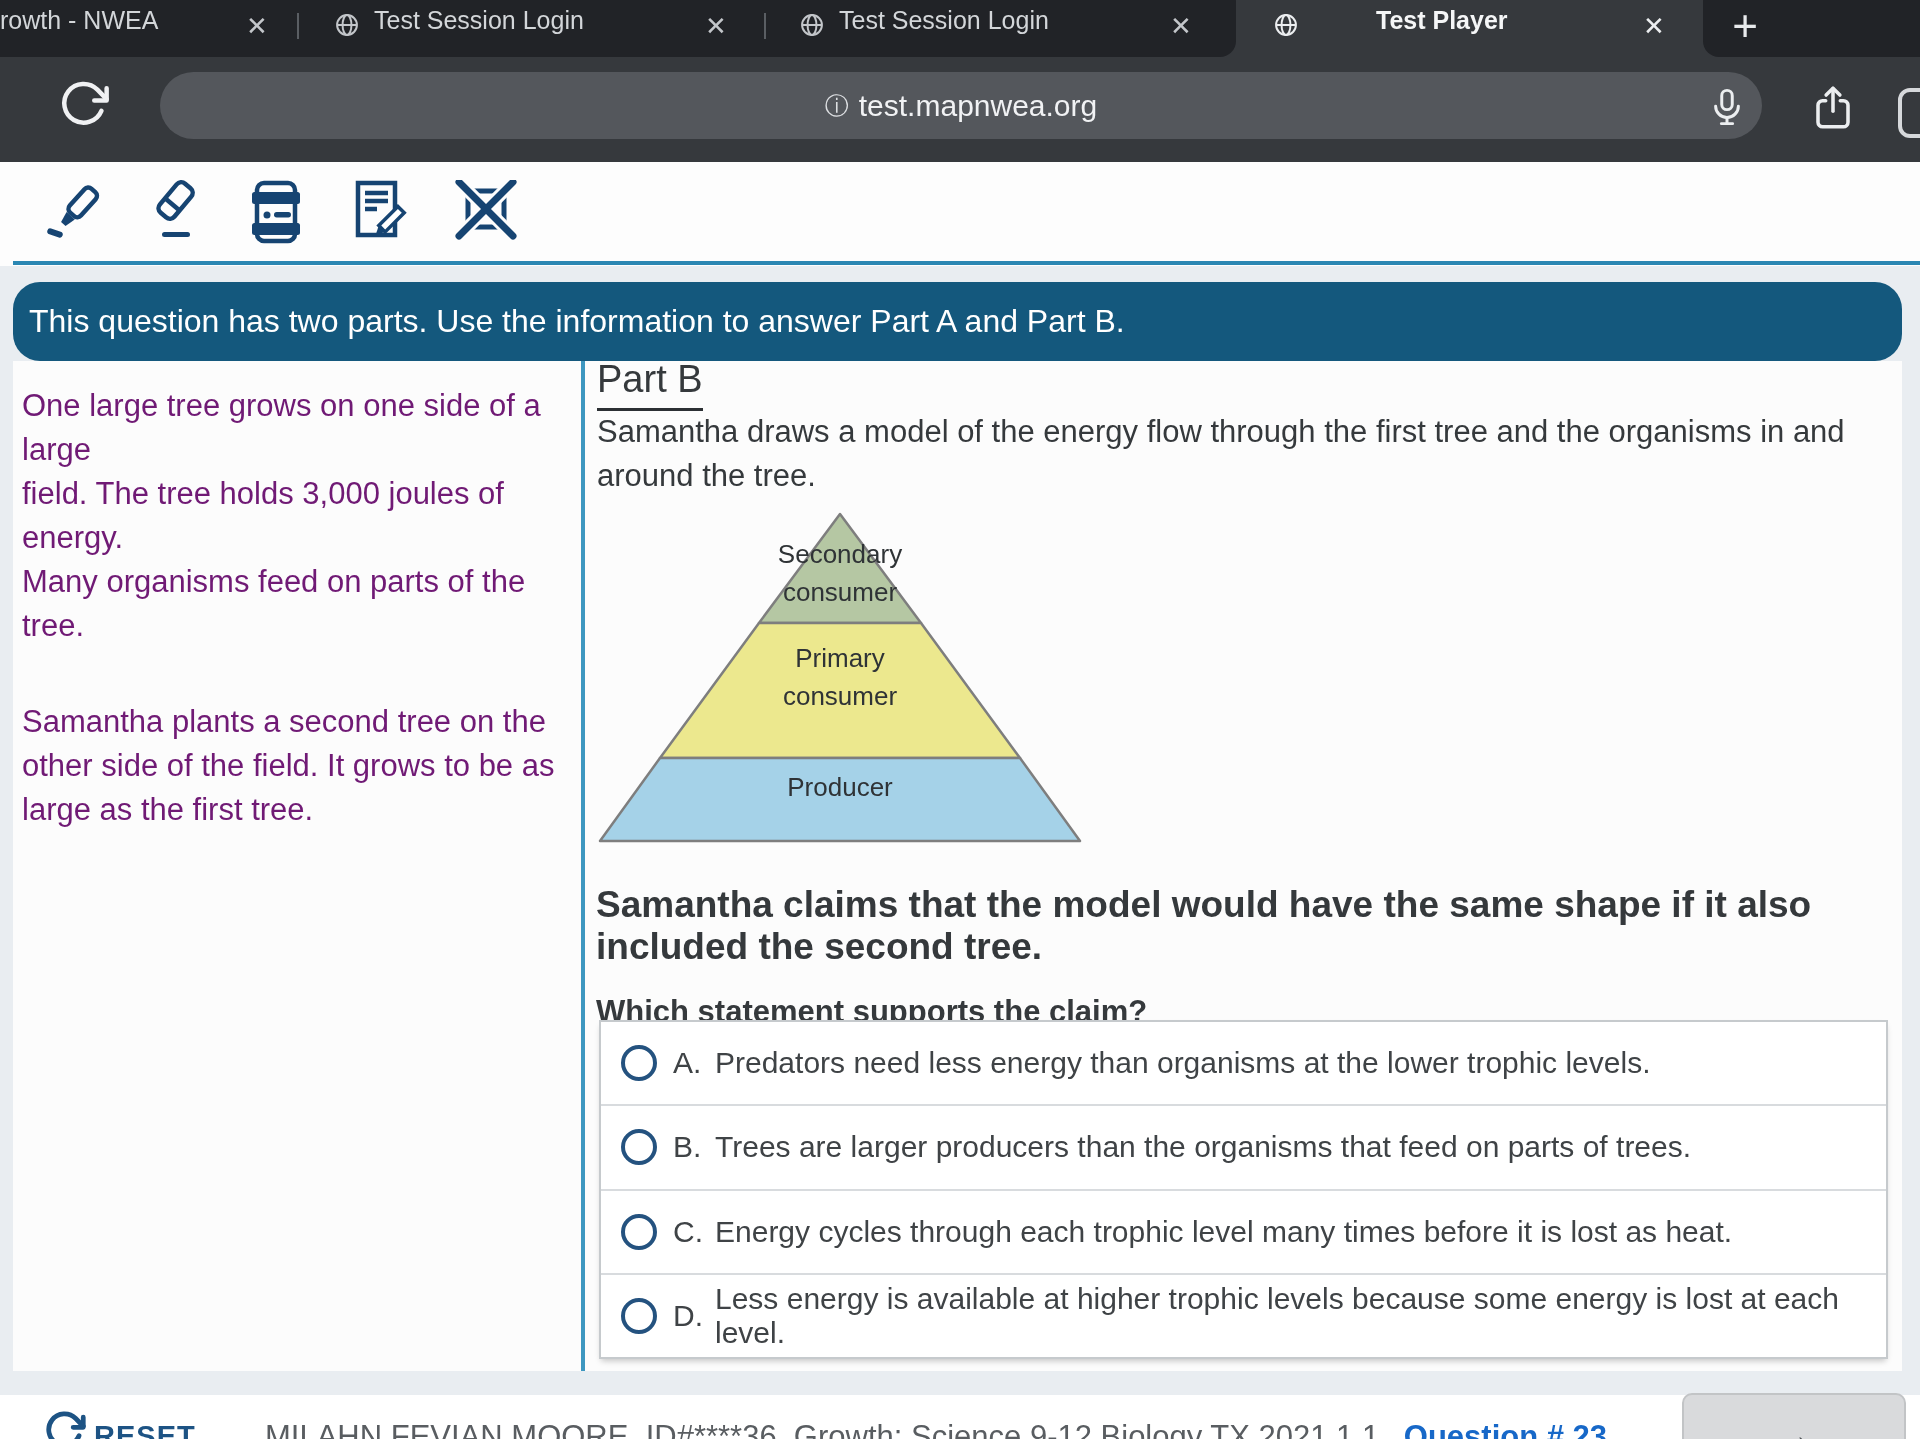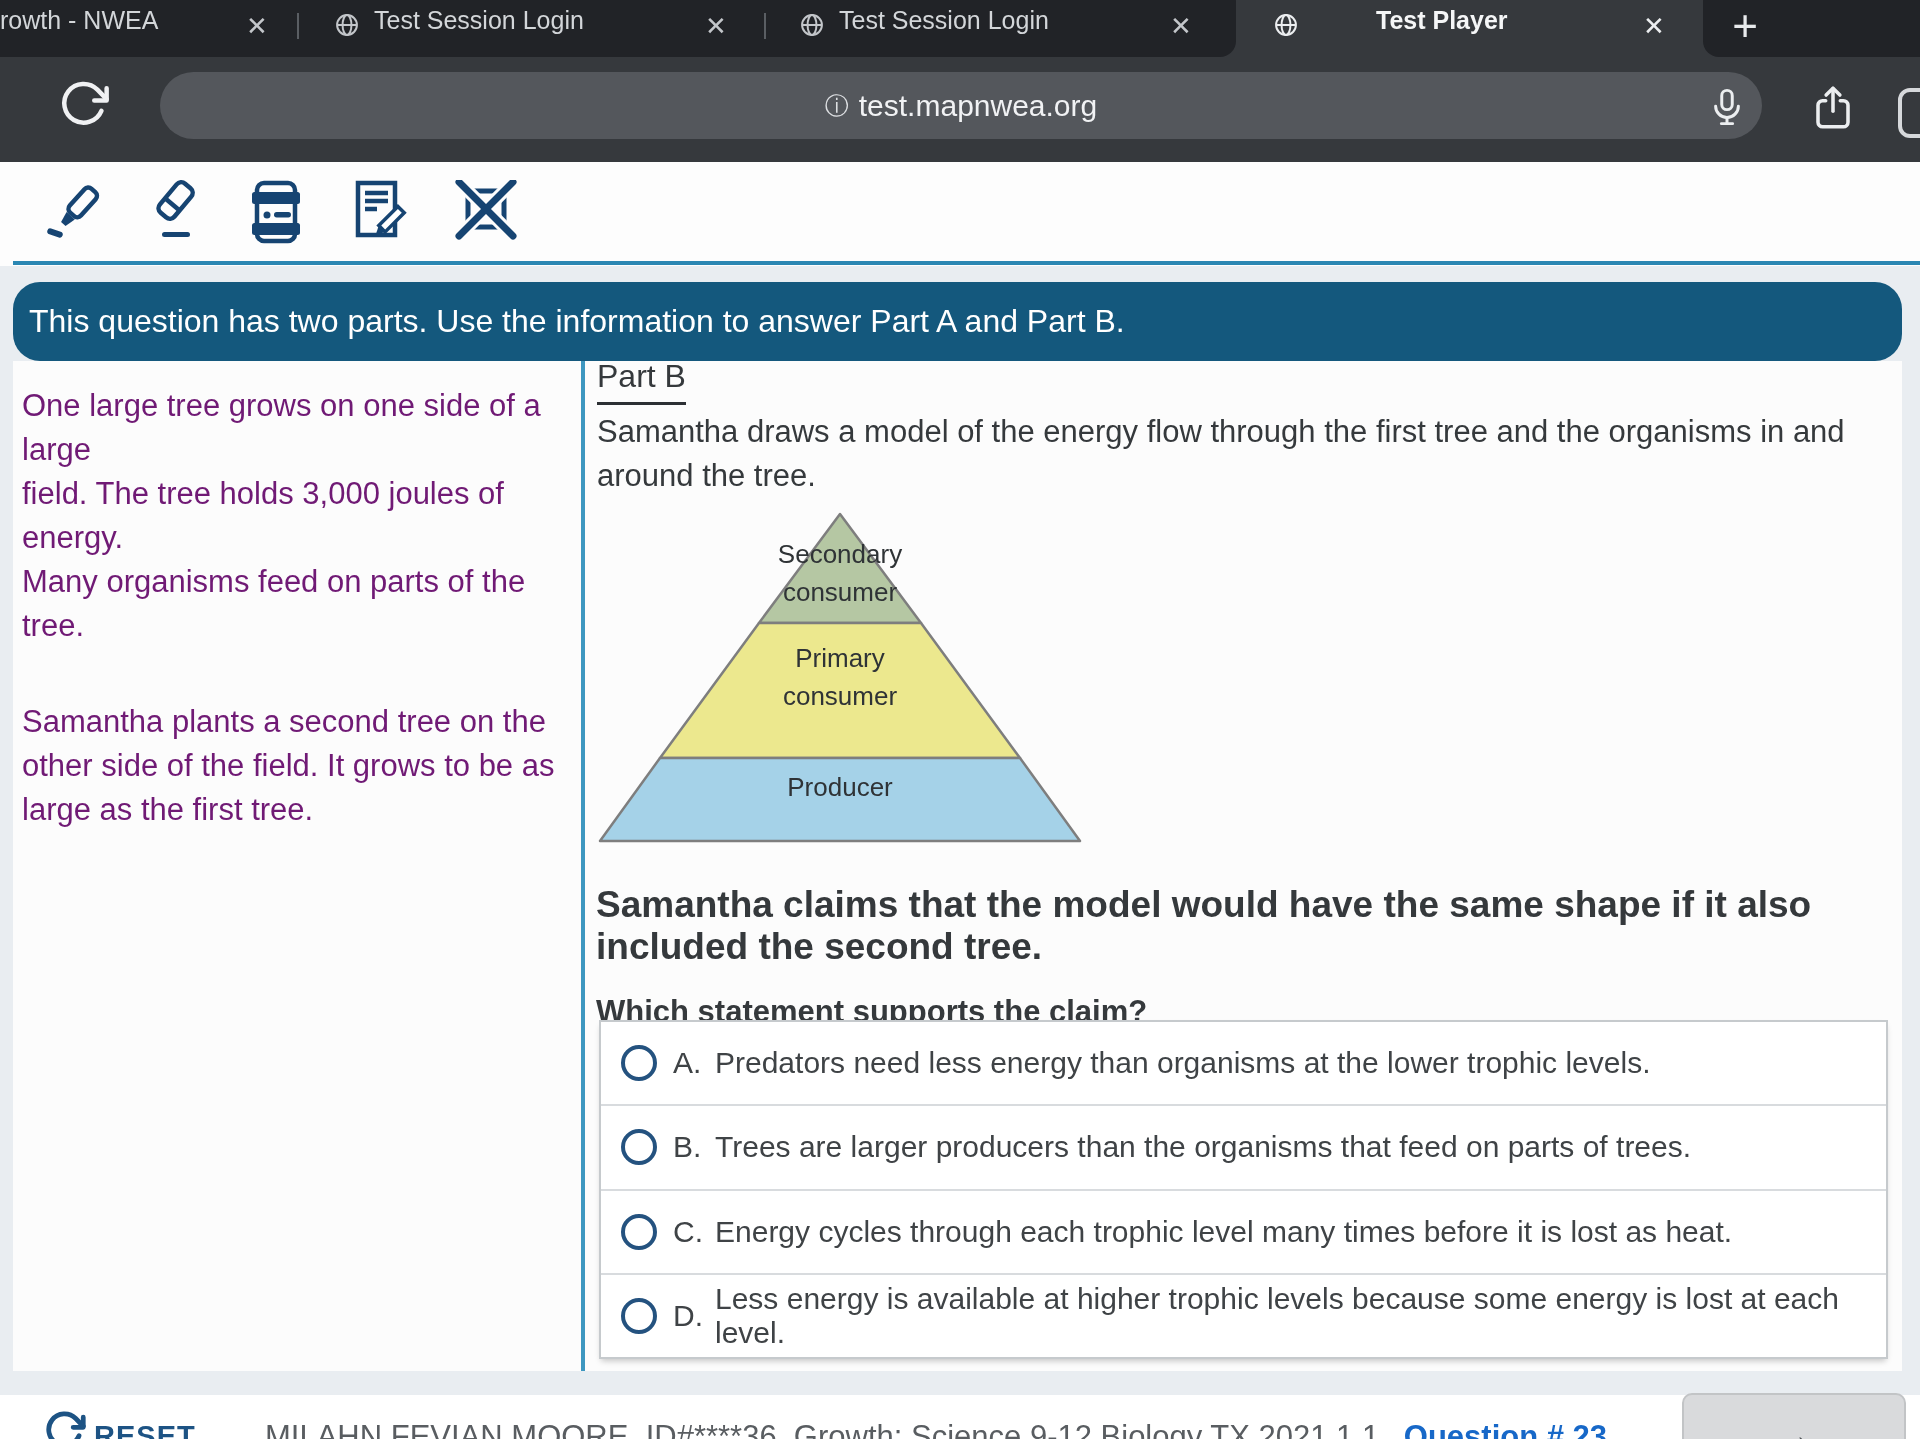--- a/index.html
+++ b/index.html
@@ -44,21 +44,21 @@
   .banner-text{color:#fff;font-size:32px;padding-left:16px;}
 
   
   .content{position:absolute;left:13px;top:361px;width:1889px;height:1010px;background:#fcfcfc;}
   .v-divider{position:absolute;left:581px;top:361px;width:4px;height:1010px;background:#3e97c0;}
 
   .stimulus{position:absolute;left:22px;top:384px;width:552px;color:#701a75;
     font-size:31px;line-height:44px;}
   .stim-gap{height:52px;}
 
-  .partb{position:absolute;left:597px;top:358px;color:#35393c;font-size:32px;
+  .partb{position:absolute;left:597px;top:358px;color:#35393c;font-size:38px;
     display:inline-block;border-bottom:3px solid #2c3034;padding-bottom:7px;}
   .intro{position:absolute;left:597px;top:398px;color:#35393c;font-size:31px;
     font-weight:normal;line-height:44px;margin-top:12px;}
 
   .pyramid-wrap{position:absolute;left:598px;top:511px;width:484px;height:334px;}
   .pyr-label{position:absolute;left:0;width:484px;text-align:center;color:#2f3336;
     font-size:26px;line-height:38px;}
   .lab-sec{top:24px;} .lab-pri{top:128px;} .lab-pro{top:257px;}
 
   .claim{position:absolute;left:596px;top:884px;color:#35393c;font-size:37px;font-weight:bold;}

